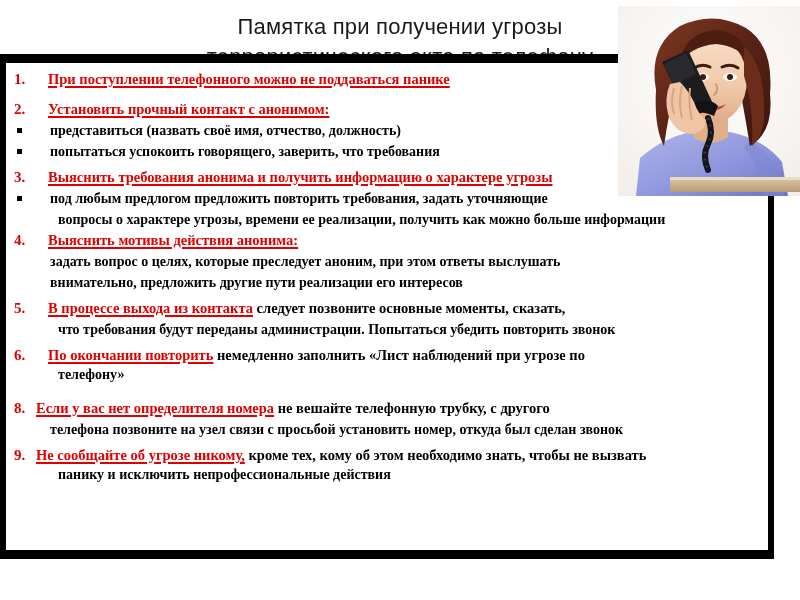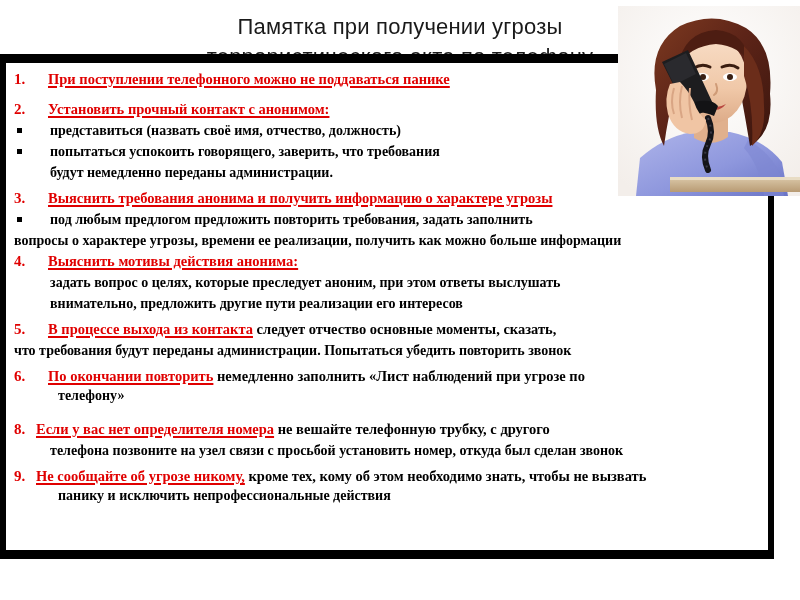--- a/index.html
+++ b/index.html
@@ -110,20 +110,21 @@
     white-space: nowrap;
   }
   .full {
     display: block;
     font-weight: bold;
     font-size: 14px;
     line-height: 21px;
     color: #000000;
     padding-left: 8px;
     white-space: nowrap;
+    margin-left: 44px;
   }
   .wrap2 {
     display: block;
     font-weight: bold;
     font-size: 14px;
     line-height: 18px;
     color: #000000;
     padding-left: 52px;
     white-space: nowrap;
   }
@@ -163,40 +164,39 @@
 
       <div class="row">
         <span class="num">2.</span><span class="red">Установить прочный контакт с анонимом:</span>
       </div>
       <div class="sub">
         <span class="bullet"></span><span>представиться (назвать своё имя, отчество, должность)</span>
       </div>
       <div class="sub">
         <span class="bullet"></span><span>попытаться успокоить говорящего, заверить, что требования</span>
       </div>
-      <div class="cont">будут немедленно переданы администрации.</div>
       <div class="gap-s"></div>
 
       <div class="row">
         <span class="num">3.</span><span class="red">Выяснить требования анонима и получить информацию о характере угрозы</span>
       </div>
       <div class="sub">
-        <span class="bullet"></span><span>под любым предлогом предложить повторить требования, задать заполнить</span>
+        <span class="bullet"></span><span>под любым предлогом предложить повторить требования, задать уточняющие</span>
       </div>
       <div class="full">вопросы о характере угрозы, времени ее реализации, получить как можно больше информации</div>
 
       <div class="row">
         <span class="num">4.</span><span class="red">Выяснить мотивы действия анонима:</span>
       </div>
       <div class="cont">задать вопрос о целях, которые преследует аноним, при этом ответы выслушать</div>
       <div class="cont">внимательно, предложить другие пути реализации его интересов</div>
       <div class="gap-s"></div>
 
       <div class="row">
-        <span class="num">5.</span><span class="red">В процессе выхода из контакта</span><span class="blk"> следует отчество основные моменты, сказать,</span>
+        <span class="num">5.</span><span class="red">В процессе выхода из контакта</span><span class="blk"> следует позвоните основные моменты, сказать,</span>
       </div>
       <div class="full">что        требования будут переданы администрации. Попытаться убедить повторить звонок</div>
       <div class="gap-s"></div>
 
       <div class="row">
         <span class="num">6.</span><span class="red">По окончании повторить</span><span class="blk"> немедленно заполнить «Лист наблюдений при угрозе по</span>
       </div>
       <div class="wrap2">телефону»</div>
       <div class="gap-s"></div>
 

